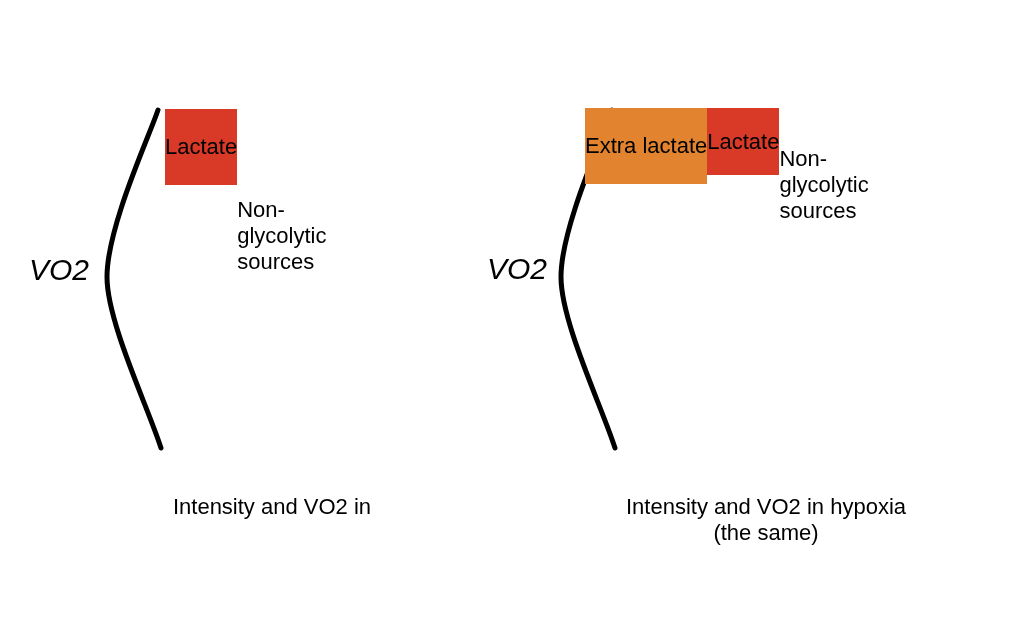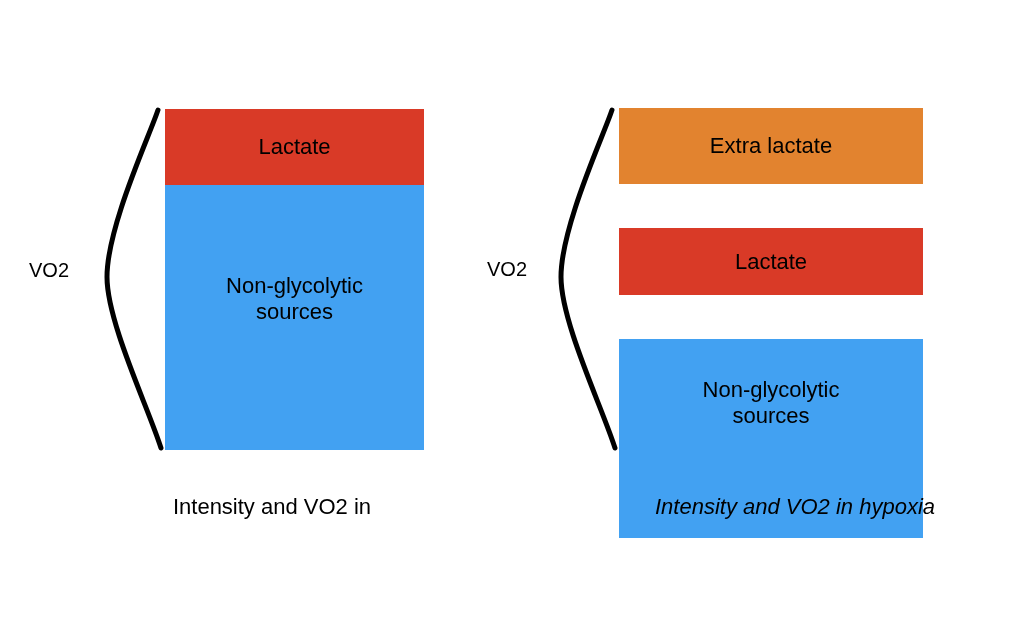--- a/index.html
+++ b/index.html
@@ -19,33 +19,34 @@
   .brace {
     position: absolute;
     top: 107px;
     width: 64px;
     height: 344px;
   }
   .brace-left  { left: 101px; }
   .brace-right { left: 555px; }
   .vo2-label {
     position: absolute;
-    font-size: 20px;
+    font-size: 30px;
     line-height: 24px;
     white-space: nowrap;
+    font-style: italic;
   }
   .vo2-left  { left: 29px;  top: 258px; }
   .vo2-right { left: 487px; top: 257px; }
   .bar {
     position: absolute;
     display: flex;
-    flex-direction: column;
+    flex-direction: row;
   }
   .bar-left  { left: 165px; top: 109px; width: 259px; }
-  .bar-right { left: 619px; top: 108px; width: 304px; gap: 44px; }
+  .bar-right { left: 585px; top: 108px; width: 304px; }
   .seg {
     display: flex;
     align-items: center;
     justify-content: center;
     text-align: center;
     font-size: 22px;
     line-height: 26px;
   }
   .seg-l-red   { height: 76px;  background: #d93a27; }
   .seg-l-blue  { height: 265px; background: #42a1f2; padding-top: 0; }
@@ -61,21 +62,21 @@
   .seg-r-blue { position: relative; }
   .seg-r-blue .seg-text { margin-top: 0; position: absolute; top: 38px; left: 0; right: 0; }
   .caption {
     position: absolute;
     text-align: center;
     font-size: 22px;
     line-height: 26px;
     white-space: nowrap;
   }
   .caption-left  { left: 272px; top: 494px; transform: translateX(-50%); }
-  .caption-right { left: 795px; top: 494px; transform: translateX(-50%); font-style: italic; }
+  .caption-right { left: 766px; top: 494px; transform: translateX(-50%); }
 </style>
 </head>
 <body>
 
 <div class="canvas">
 
   <svg class="brace brace-left" viewBox="0 0 64 344" fill="none" xmlns="http://www.w3.org/2000/svg">
     <path d="M 57 3 C 48 30, 6 120, 6 170 C 6 215, 47 300, 60 341" stroke="#000000" stroke-width="5" stroke-linecap="round" fill="none"></path>
   </svg>
 
@@ -113,15 +114,16 @@
     <div class="seg seg-r-blue" style="background: rgb(66, 161, 242);">
       <span class="seg-text">
         <span>Non-glycolytic</span><br>
         <span>sources</span>
       </span>
     </div>
   </div>
 
   <div class="caption caption-right">
     <div>Intensity and VO2 in hypoxia</div>
+    <div>(the same)</div>
   </div>
 
 </div>
 
 </body></html>

